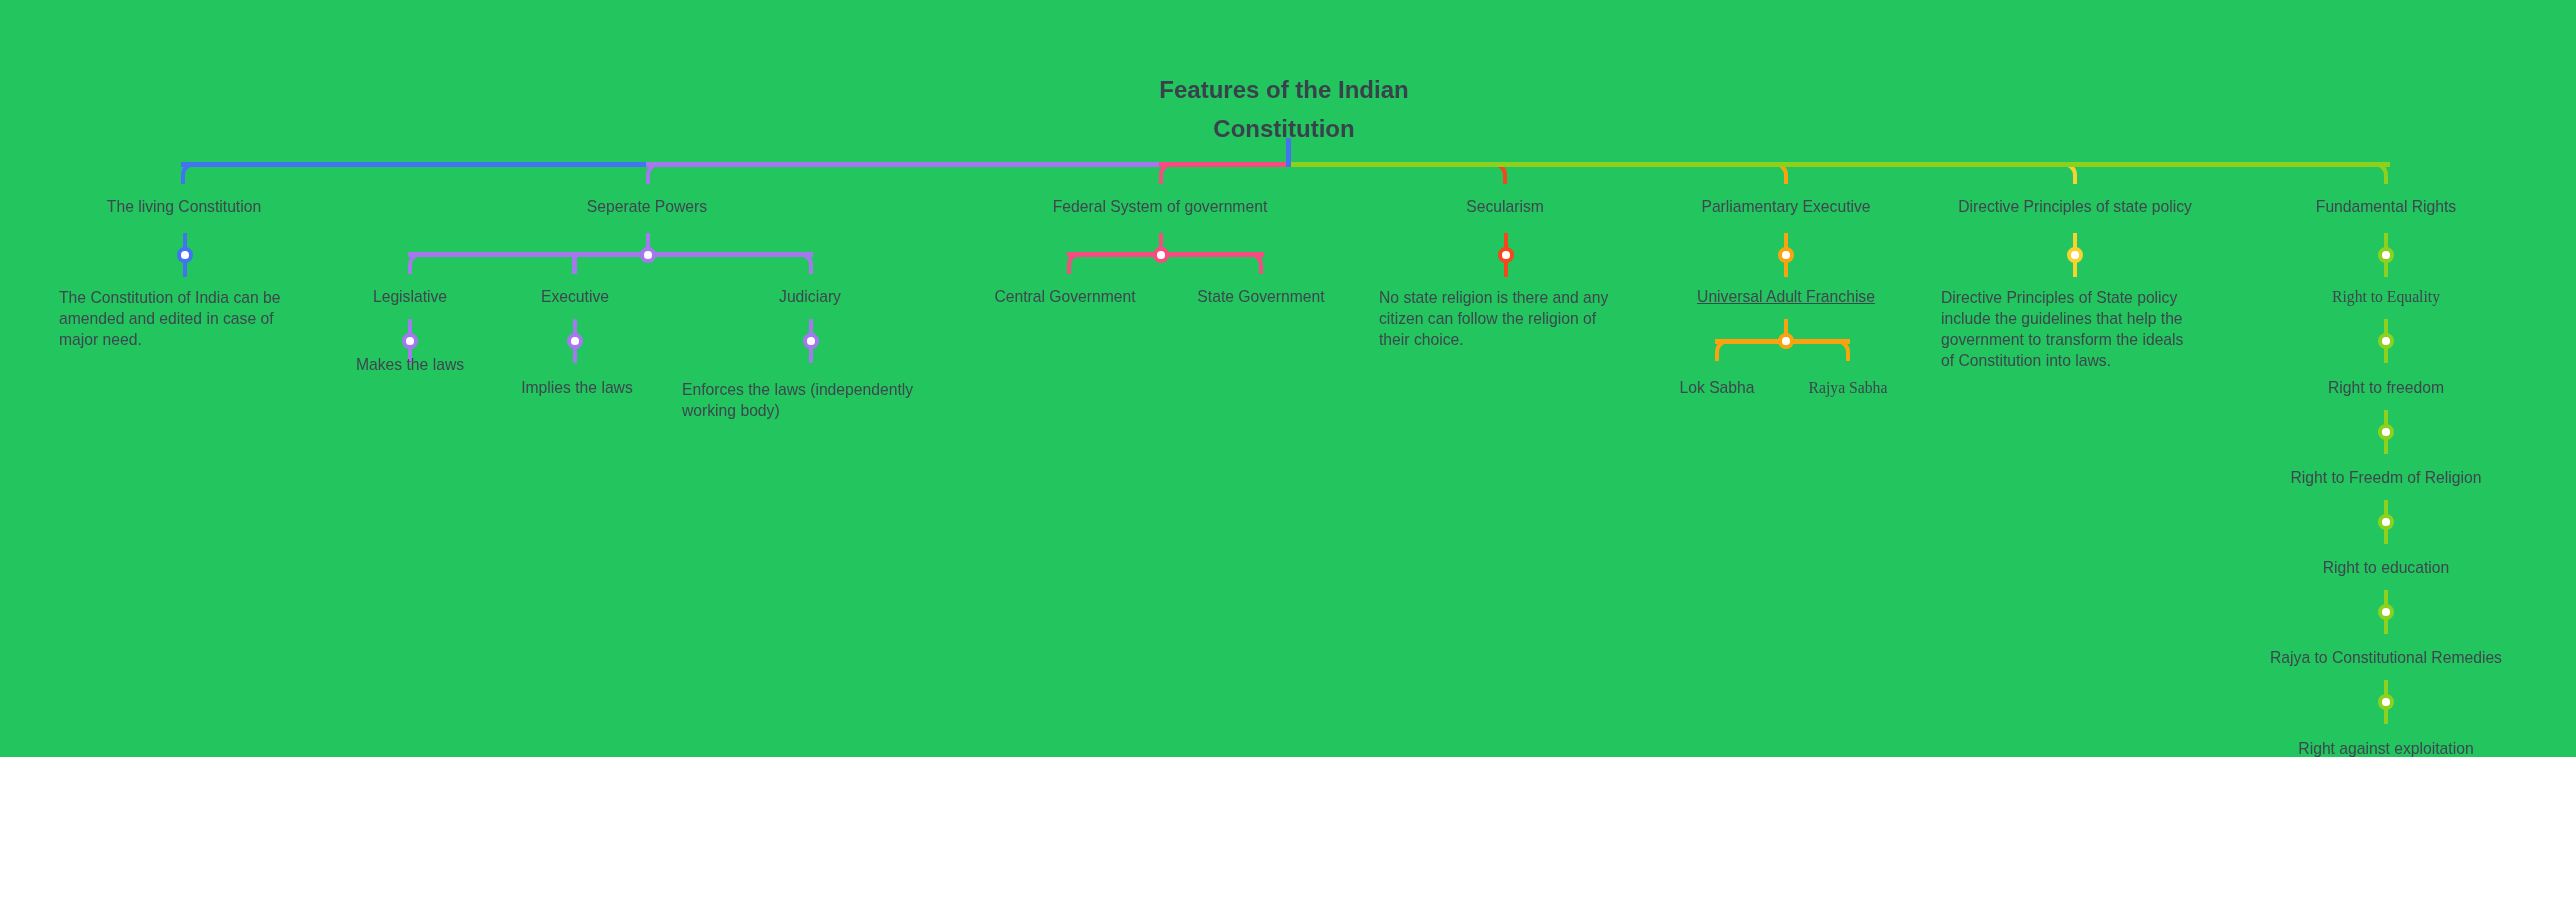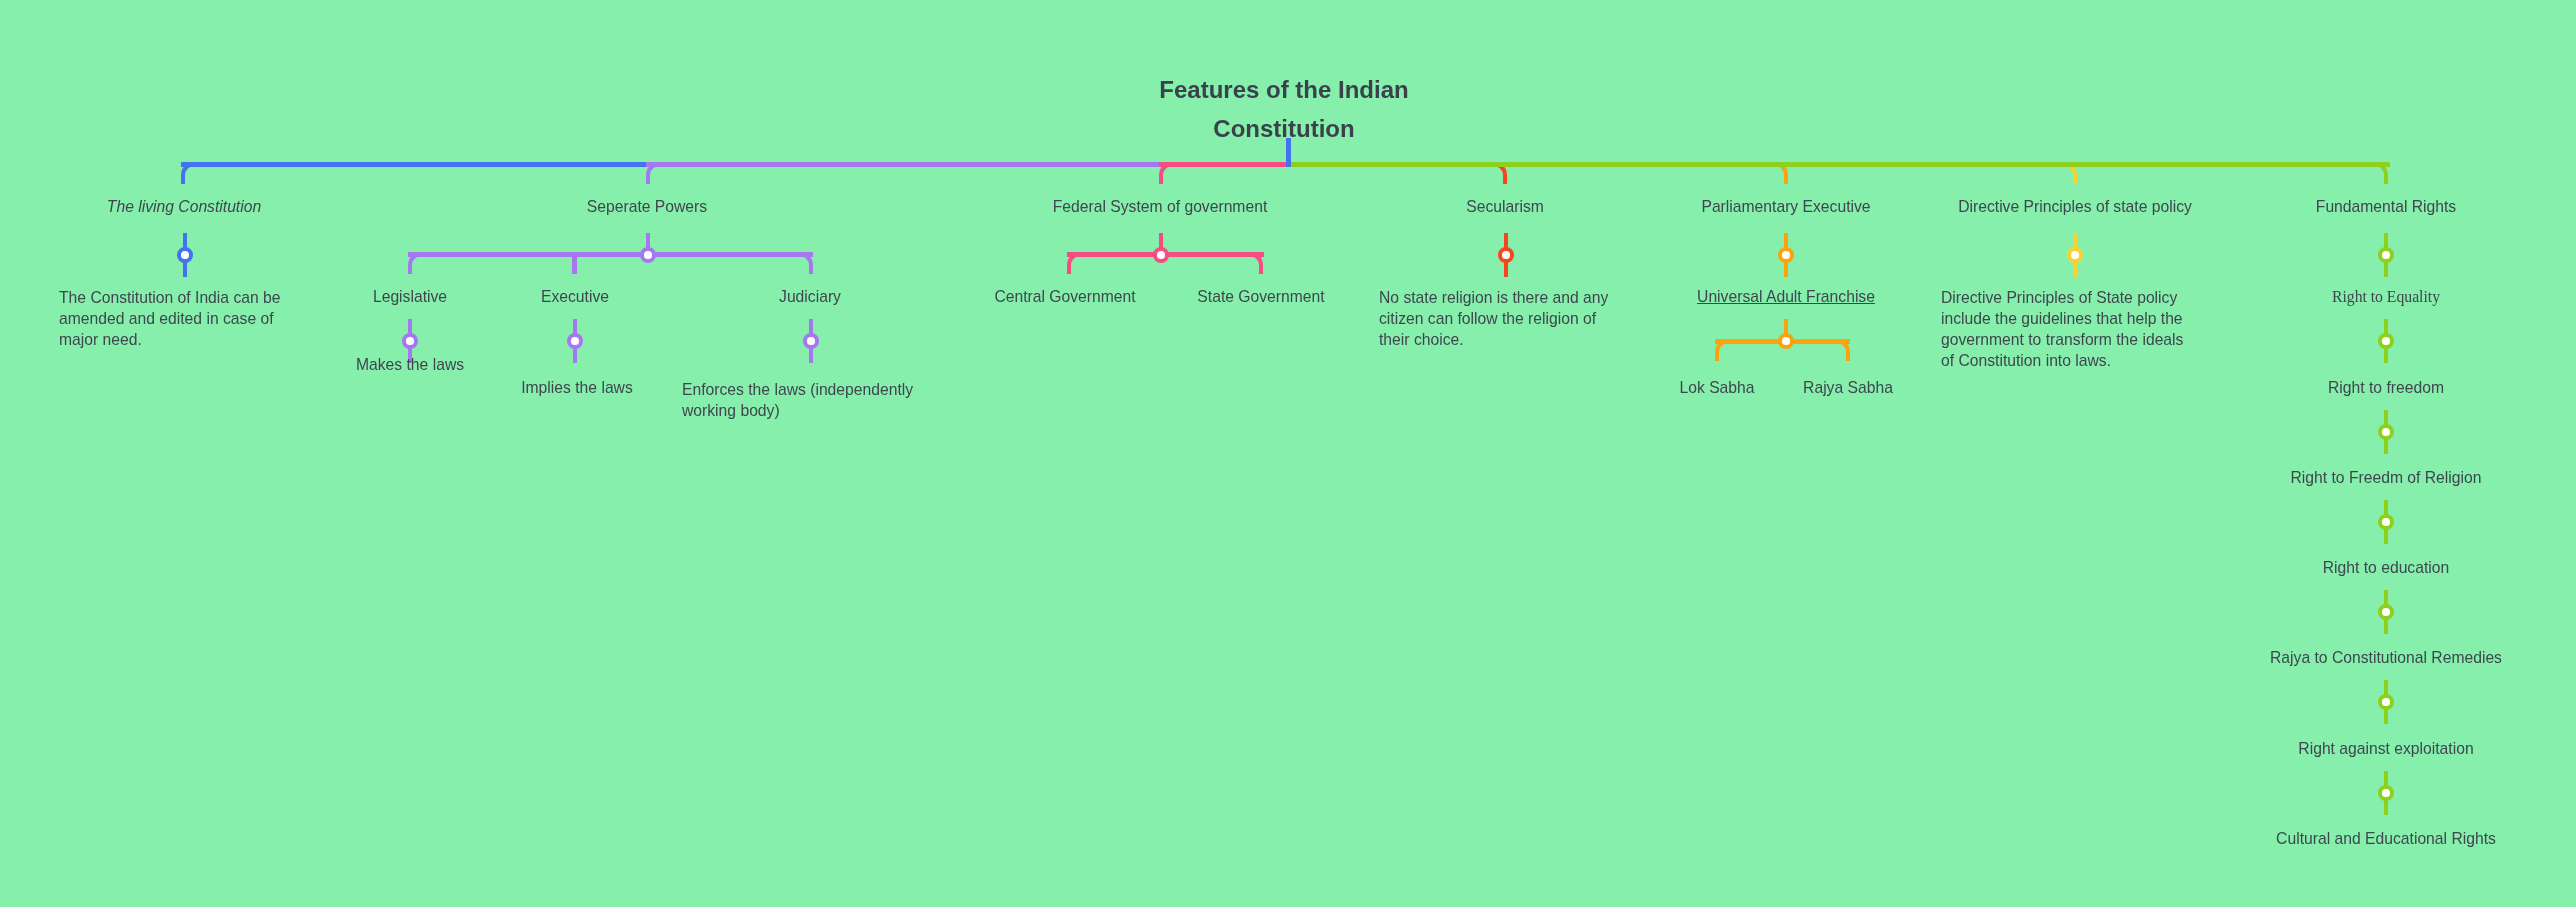--- a/index.html
+++ b/index.html
@@ -1,16 +1,16 @@
 <!DOCTYPE html>
 <html style="font-size:14.7px"><head>
 <meta charset="utf-8">
 <style>
   html,body{margin:0;padding:0;background:#fff;}
-  .canvas{position:relative;width:2576px;height:907px;background:#86efac;
+  .canvas{position:relative;width:2576px;height:757px;background:#22c55e;
           font-family:"Liberation Sans","DejaVu Sans",sans-serif;overflow:hidden;}
 
   
   .seg{position:absolute;height:4.6px;background:currentColor;z-index:2;}
   .stub{position:absolute;width:4.6px;background:currentColor;z-index:3;}
   .el{position:absolute;width:24px;height:22px;box-sizing:border-box;z-index:3;
       border:0 solid currentColor;}
   .el.l{border-left-width:4.6px;border-top-width:4.6px;border-top-left-radius:13px;}
   .el.r{border-right-width:4.6px;border-top-width:4.6px;border-top-right-radius:13px;}
   .el.under{z-index:1;}
@@ -61,21 +61,21 @@
   <div class="seg c-green" style="left:1288px;top:162px;width:1102px;"></div>
 
   <div class="el l c-blue" style="left:181px;top:162px;"></div>
   <div class="el l c-purple" style="left:646px;top:162px;"></div>
   <div class="el l c-pink" style="left:1159px;top:162px;"></div>
   <div class="el r under c-red" style="left:1483px;top:162px;"></div>
   <div class="el r under c-orange" style="left:1764px;top:162px;"></div>
   <div class="el r under c-yellow" style="left:2053px;top:162px;"></div>
   <div class="el r c-green" style="left:2364px;top:162px;"></div>
 
-  <div class="lbl" style="left:184px;top:198px;font-style:italic;">The living Constitution</div>
+  <div class="lbl" style="left:184px;top:198px;">The living Constitution</div>
   <div class="lbl" style="left:647px;top:198px;">Seperate Powers</div>
   <div class="lbl" style="left:1160px;top:198px;">Federal System of government</div>
   <div class="lbl" style="left:1505px;top:198px;">Secularism</div>
   <div class="lbl" style="left:1786px;top:198px;">Parliamentary Executive</div>
   <div class="lbl" style="left:2075px;top:198px;">Directive Principles of state policy</div>
   <div class="lbl" style="left:2386px;top:198px;">Fundamental Rights</div>
 
   <div class="node c-blue" style="left:177px;top:247px;"></div>
   <div class="node j c-purple" style="left:640px;top:247px;"></div>
   <div class="node j c-pink" style="left:1153px;top:247px;"></div>
@@ -124,21 +124,21 @@
   </div>
 
   <div class="lbl" style="left:1786px;top:288px;text-decoration:underline;">Universal Adult Franchise</div>
   <div class="node j c-orange" style="left:1778px;top:333px;"></div>
 
   <div class="bar c-orange" style="left:1715px;top:339px;width:135px;"></div>
   <div class="el l sm c-orange" style="left:1715px;top:339px;"></div>
   <div class="el r sm c-orange" style="left:1832px;top:339px;"></div>
 
   <div class="lbl" style="left:1717px;top:379px;">Lok Sabha</div>
-  <div class="lbl" style="left:1848px;top:379px;">Rajya Sabha</div>
+  <div class="lbl" style="left:1848px;top:379px;font-family:Liberation Serif, serif;">Rajya Sabha</div>
 
   <div class="txt" style="left:1941px;top:287px;width:295px;">
     <div>Directive Principles of State policy</div>
     <div>include the guidelines that help the</div>
     <div>government to transform the ideals</div>
     <div>of Constitution into laws.</div>
   </div>
 
   <div class="lbl" style="left:2386px;top:288px;font-family:Liberation Serif, serif;">Right to Equality</div>
   <div class="node c-green" style="left:2378px;top:333px;"></div>

